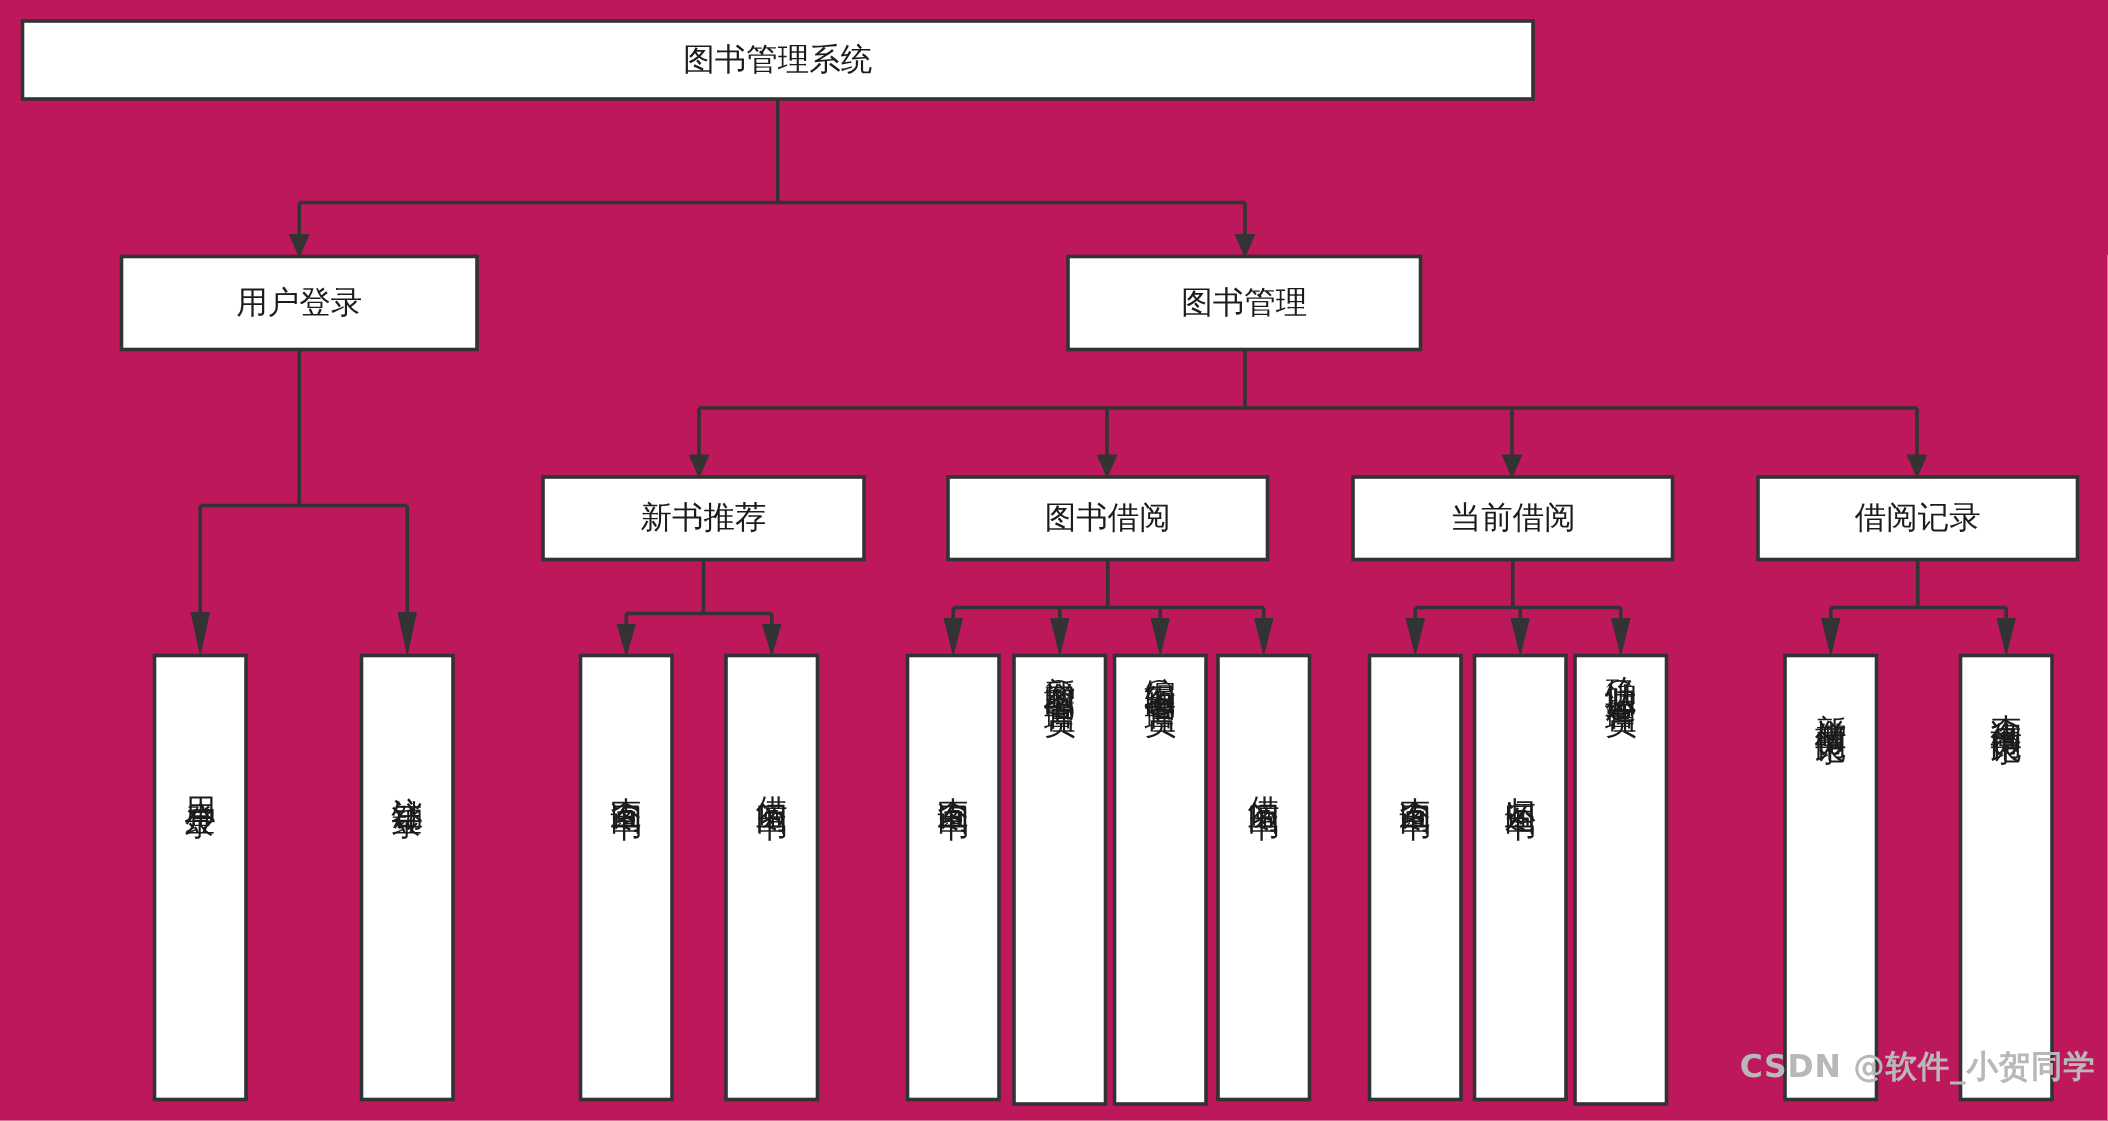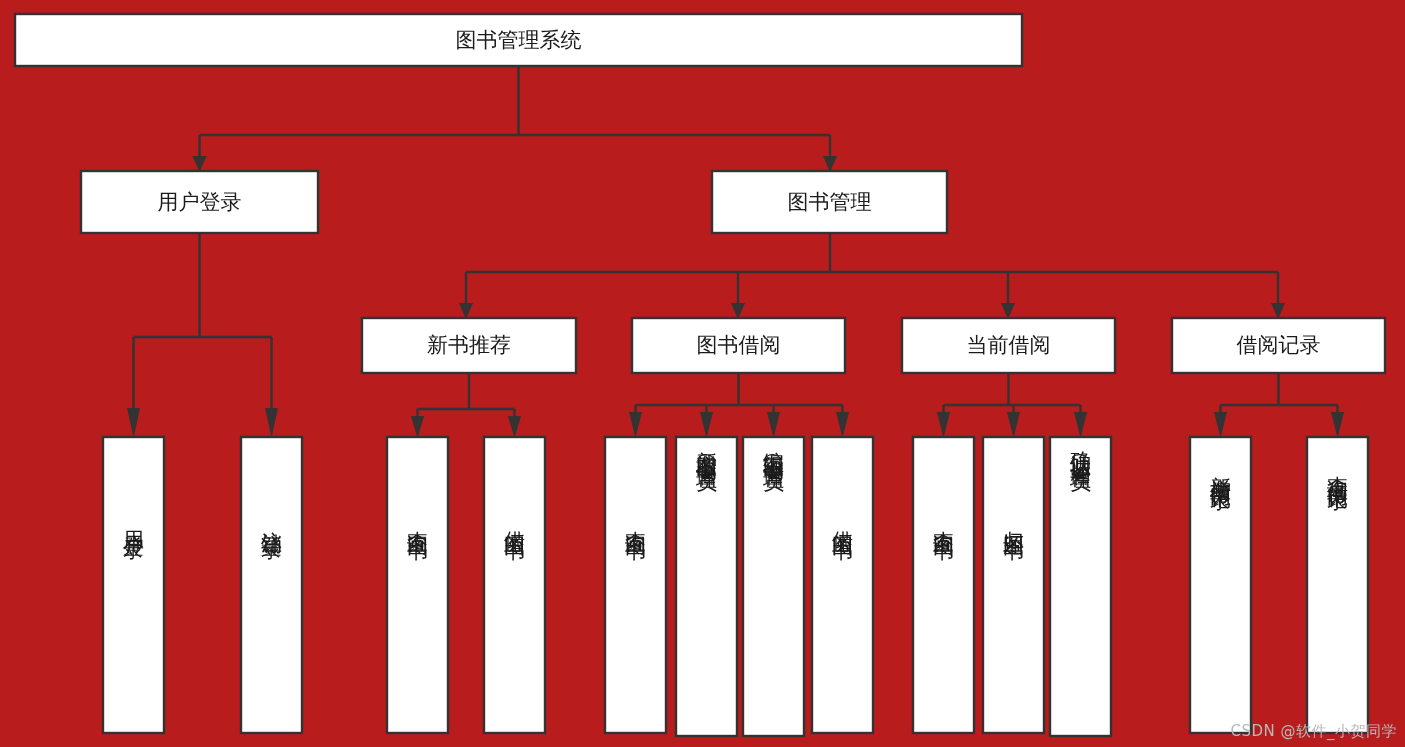--- a/index.html
+++ b/index.html
@@ -10,21 +10,21 @@
   body {
     width: 1405px;
     height: 747px;
     font-family: "DejaVu Sans", "Liberation Sans", sans-serif;
     overflow: hidden;
   }
   #diagram-root {
     position: relative;
     width: 1405px;
     height: 747px;
-    background: #b91c1c;
+    background: #be185d;
   }
   svg.flow {
     position: absolute;
     left: 0;
     top: 0;
     width: 1405px;
     height: 747px;
   }
   .node-rect {
     fill: #ffffff;
@@ -53,27 +53,28 @@
     font-size: 21px;
     fill: #1b1b1b;
     writing-mode: vertical-rl;
     text-orientation: upright;
     letter-spacing: 3px;
     white-space: pre;
   }
   .watermark {
     position: absolute;
     right: 8px;
-    bottom: 6px;
-    font-family: "DejaVu Sans", "Liberation Sans", sans-serif;
-    font-size: 15px;
+    bottom: 22px;
+    font-family: "DejaVu Sans", "Liberation Sans", sans-serif;
+    font-size: 21px;
     color: #b8b8b8;
     letter-spacing: 0.5px;
     white-space: nowrap;
     user-select: none;
+    font-weight: bold;
   }
 </style>
 </head>
 <body>
 
 <div id="diagram-root">
 
   <svg class="flow" viewBox="0 0 1405 747">
 
     <g>

